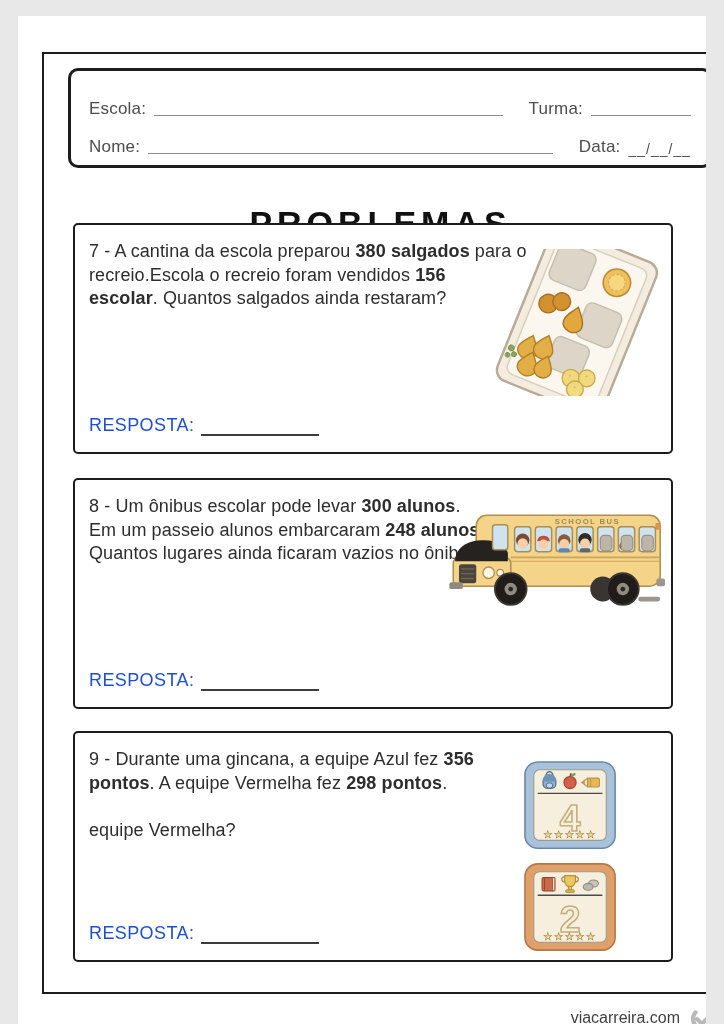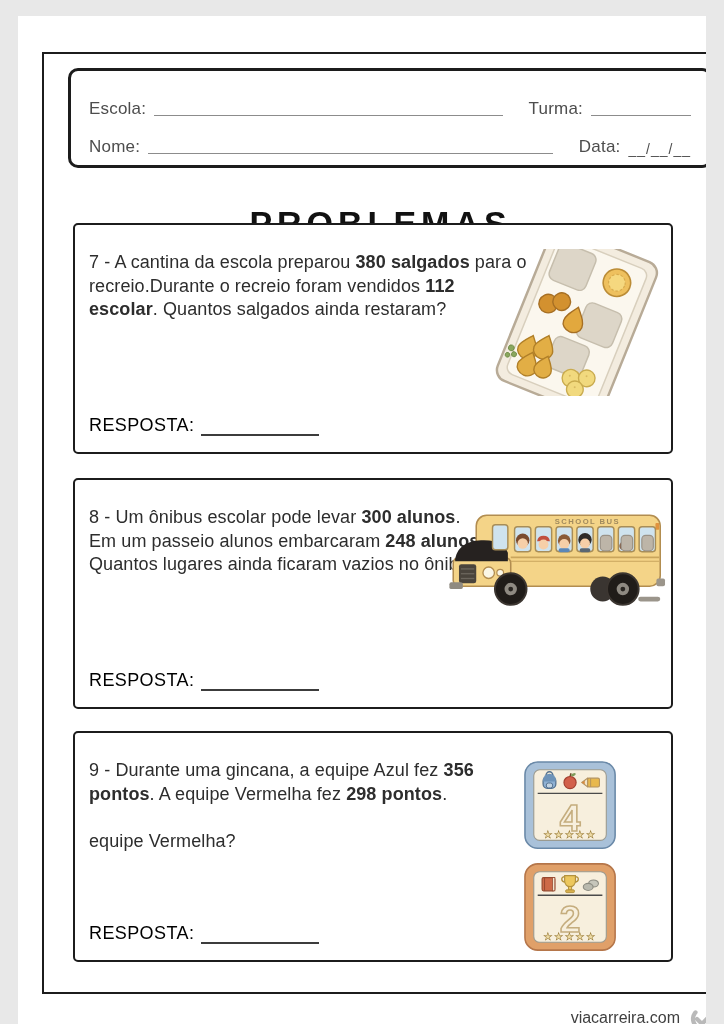--- a/index.html
+++ b/index.html
@@ -33,26 +33,26 @@
   }
   
   .pbox {
     position: absolute; left: 55px; width: 600px; height: 231px;
     border: 2px solid #1c1c1c; border-radius: 5px; background: #fff; overflow: hidden;
   }
   .box7 { top: 207px; }
   .box8 { top: 462px; padding-left: 29px; }
   .box9 { top: 715px; text-decoration: underline; }
   .ptext {
-    position: absolute; left: 14px; top: 26px; width: 468px;
+    position: absolute; left: 14px; top: 15px; width: 468px;
     font-size: 18px; line-height: 23.5px; color: #2d2d2d; letter-spacing: .1px;
   }
   .ptext b { font-weight: 700; }
   .resposta { position: absolute; left: 14px; bottom: 16px; display: flex; align-items: flex-end; }
-  .rlabel { font-size: 18px; color: #000000; letter-spacing: .4px; }
+  .rlabel { font-size: 18px; color: #1d4ed8; letter-spacing: .4px; }
   .rline { display: inline-block; width: 118px; border-bottom: 2px solid #3c3c3c; height: 14px; margin-left: 7px; }
   
   .ill { position: absolute; }
   .ill.tray  { left: 390px; top: 24px; width: 216px; height: 147px; }
   .ill.bus   { left: 374px; top: 18px; width: 226px; height: 115px; }
   .ill.cards { left: 448px; top: 27px; width: 98px;  height: 196px; }
   
   .footer {
     position: absolute; left: 0; top: 983px; width: 702px; height: 38px;
     display: flex; justify-content: flex-end; align-items: center; gap: 10px;
@@ -79,21 +79,21 @@
         <span class="gap"></span>
         <span class="hlabel">Data:</span>
         <span class="hdate">__/__/__</span>
       </div>
     </div>
 
     <h1 class="title">PROBLEMAS</h1>
   </div>
 
   <section class="pbox box7">
-    <p class="ptext"><span>7 - A cantina da escola preparou </span><b>380 salgados</b><span> para o</span><br><span>recreio.Durante o recreio foram vendidos </span><b>112</b><br><b>escolar</b><span>. Quantos salgados ainda restaram?</span></p>
+    <p class="ptext"><span>7 - A cantina da escola preparou </span><b>380 salgados</b><span> para o</span><br><span>recreio.Escola o recreio foram vendidos </span><b>156</b><br><b>escolar</b><span>. Quantos salgados ainda restaram?</span></p>
 
     <svg class="ill tray" viewBox="0 0 220 150" xmlns="http://www.w3.org/2000/svg">
       <g transform="translate(114,74) rotate(22)">
         <rect x="-58" y="-84" width="116" height="168" rx="12" fill="#f3ecdf" stroke="#b8ab97" stroke-width="2.5"></rect>
         <rect x="-49" y="-75" width="98" height="150" rx="8" fill="#fbf7ee" stroke="#d8cfbd" stroke-width="1.5"></rect>
 
         <rect x="-45" y="-70" width="40" height="40" rx="7" fill="#ddd6c8" stroke="#c6bead" stroke-width="1.5"></rect>
         <rect x="3" y="-24" width="39" height="38" rx="7" fill="#ddd6c8" stroke="#c6bead" stroke-width="1.5"></rect>
         <rect x="-14" y="20" width="38" height="34" rx="7" fill="#ddd6c8" stroke="#c6bead" stroke-width="1.5"></rect>
 

